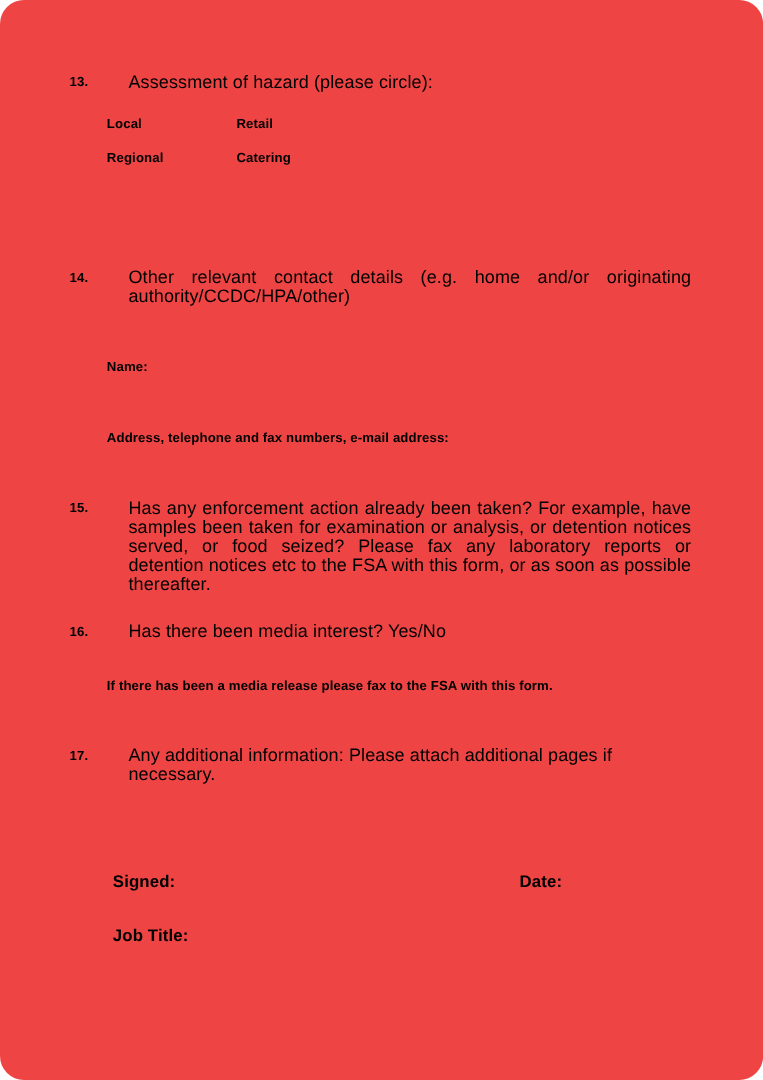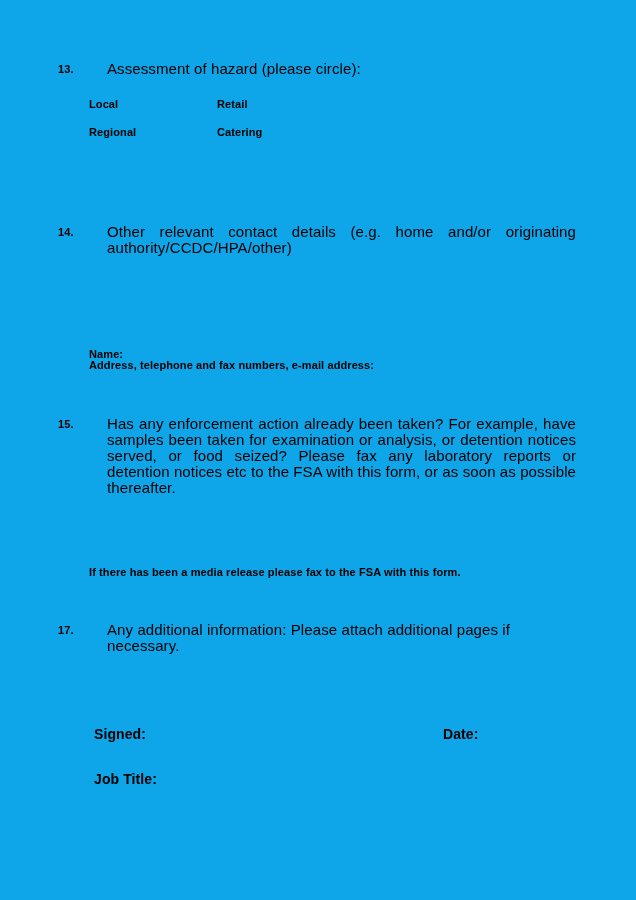--- a/index.html
+++ b/index.html
@@ -9,23 +9,24 @@
     background: #ffffff;
   }
   body {
     font-family: "Liberation Sans", sans-serif;
     color: #000000;
   }
   .page {
     position: relative;
     width: 636px;
     height: 900px;
-    background: #0ea5e9;
+    background: #ef4444;
     overflow: hidden;
     box-sizing: border-box;
+    border-radius: 20px;
   }
   
   .item {
     position: absolute;
     left: 58px;
     width: 500px;
   }
   .item-num {
     position: absolute;
     left: 0;
@@ -69,39 +70,39 @@
     height: 28px;
     line-height: 16px;
   }
   .hazard-cell {
     display: inline-block;
     font-size: 11px;
     font-weight: bold;
     letter-spacing: 0.1px;
     vertical-align: top;
   }
-  .hazard-cell.col1 { width: 128px; }
+  .hazard-cell.col1 { width: 108px; }
   .hazard-cell.col2 { width: 160px; }
   
   .sign-block {
     position: absolute;
     left: 94px;
     top: 726px;
     width: 464px;
   }
   .sign-row {
     position: relative;
     height: 45px;
     font-size: 14px;
     font-weight: bold;
     line-height: 16px;
     letter-spacing: 0.1px;
   }
   .sign-label { position: absolute; left: 0; top: 0; }
-  .sign-date  { position: absolute; left: 311px; top: 0; padding-left: 38px; }
+  .sign-date  { position: absolute; left: 301px; top: 0; padding-left: 38px; }
 </style>
 </head>
 <body>
 
 <div class="page">
 
   <div class="item" style="top:61px;">
     <div class="item-num">13.</div>
     <div class="item-body">Assessment of hazard (please circle):</div>
   </div>
@@ -113,28 +114,32 @@
     <div class="hazard-row">
       <span class="hazard-cell col1">Regional</span><span class="hazard-cell col2">Catering</span>
     </div>
   </div>
 
   <div class="item" style="top:224px;">
     <div class="item-num">14.</div>
     <div class="item-body justify">Other relevant contact details (e.g. home and/or originating authority/CCDC/HPA/other)</div>
   </div>
 
-  <div class="subline" style="top:298px;margin-top:48px;">Name:</div>
+  <div class="subline" style="top:298px;">Name:</div>
   <div class="subline" style="top:357px;text-align:center;">Address, telephone and fax numbers, e-mail address:</div>
 
   <div class="item" style="top:416px;">
     <div class="item-num">15.</div>
     <div class="item-body justify">Has any enforcement action already been taken? For example, have samples been taken for examination or analysis, or detention notices served, or food seized?  Please fax any laboratory reports or detention notices etc to the FSA with this form, or as soon as possible thereafter.</div>
   </div>
 
+  <div class="item" style="top:519px;">
+    <div class="item-num">16.</div>
+    <div class="item-body">Has there been media interest?  Yes/No</div>
+  </div>
 
   <div class="subline" style="top:564px;">If there has been a media release please fax to the FSA with this form.</div>
 
   <div class="item" style="top:622px;">
     <div class="item-num">17.</div>
     <div class="item-body">Any additional information: Please attach additional pages if necessary.</div>
   </div>
 
   <div class="sign-block">
     <div class="sign-row">

